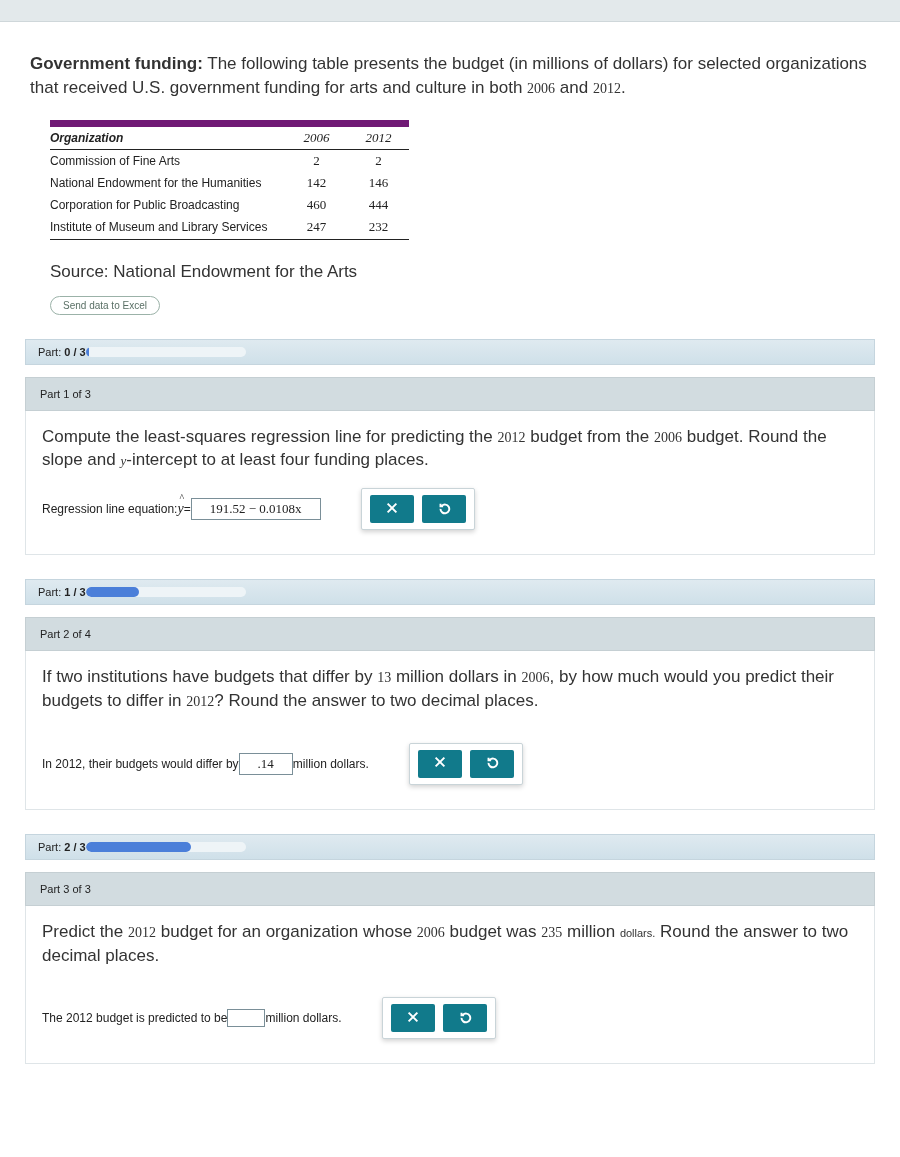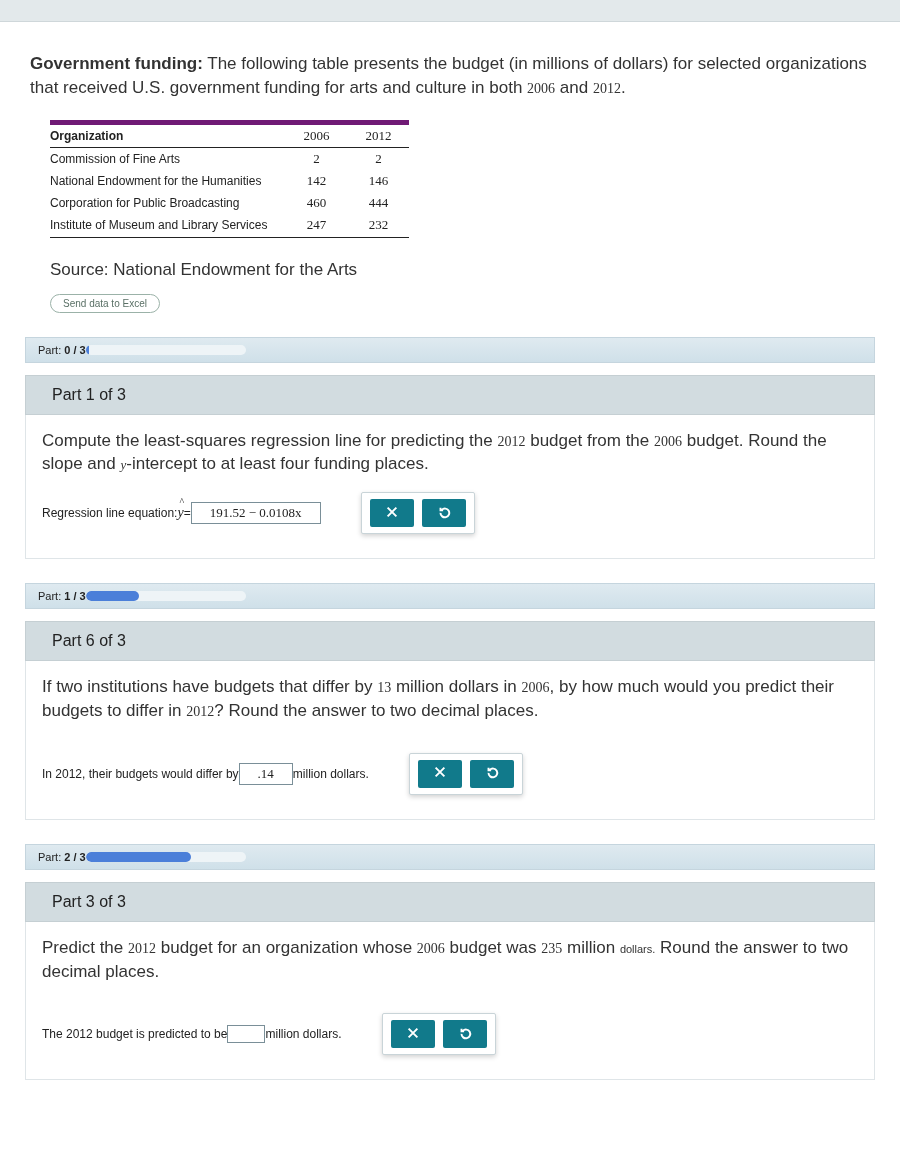--- a/index.html
+++ b/index.html
@@ -34,23 +34,24 @@
   .data-table {
     margin: 10px 0 0 50px;
     border-collapse: collapse;
   }
   .data-table th, .data-table td {
     padding: 3px 18px 3px 0;
     text-align: left;
     font-size: 12px;
   }
   .data-table thead th {
-    border-top: 5px solid #701a75;
+    border-top: 7px solid #701a75;
     border-bottom: 1px solid #222;
     font-weight: bold;
+    font-style: italic;
   }
   .data-table th.num, .data-table td.num {
     text-align: center;
     font-family: "Times New Roman", serif;
     font-size: 13px;
     padding: 3px 18px;
   }
   .data-table thead th.num { font-weight: normal; }
   .data-table tbody tr:last-child td {
     border-bottom: 1px solid #222;
@@ -92,22 +93,22 @@
     position: relative;
   }
   .pb-fill {
     height: 100%;
     background: #4b7fd9;
     border-radius: 5px;
   }
   .part-header {
     margin-top: 12px;
     background: #d2dce0;
-    padding: 10px 26px;
-    font-size: 16px;
+    padding: 10px 14px;
+    font-size: 11px;
     border: 1px solid #c5cfd3;
   }
   .part-body {
     border: 1px solid #dfe5e8;
     border-top: none;
     padding: 14px 16px 24px 16px;
     background: #fff;
   }
   .question {
     font-size: 17px;
@@ -257,21 +258,21 @@
   </div>
 
   
   <div class="part-block">
     <div class="progress-bar">
       <span><span>Part: </span><b>1 / 3</b></span>
       <div class="pb-track">
           <div class="pb-fill" style="width:33%"></div>
         </div>
     </div>
-    <div class="part-header">Part 6 of 3</div>
+    <div class="part-header">Part 2 of 4</div>
     <div class="part-body">
       <div class="question">
         <span>If two institutions have budgets that differ by </span><span class="smallnum">13</span><span> million dollars in </span><span class="yr">2006</span><span>, by how much would you predict their budgets to differ in </span><span class="yr">2012</span><span>? Round the answer to two decimal places.</span>
       </div>
       <div class="answer-row" style="margin-top:30px">
         <span>In 2012, their budgets would differ by </span>
         <span class="ans-box">.14</span>
         <span> million dollars.</span>
         <div class="btn-group offset">
           <button class="icon-btn">

